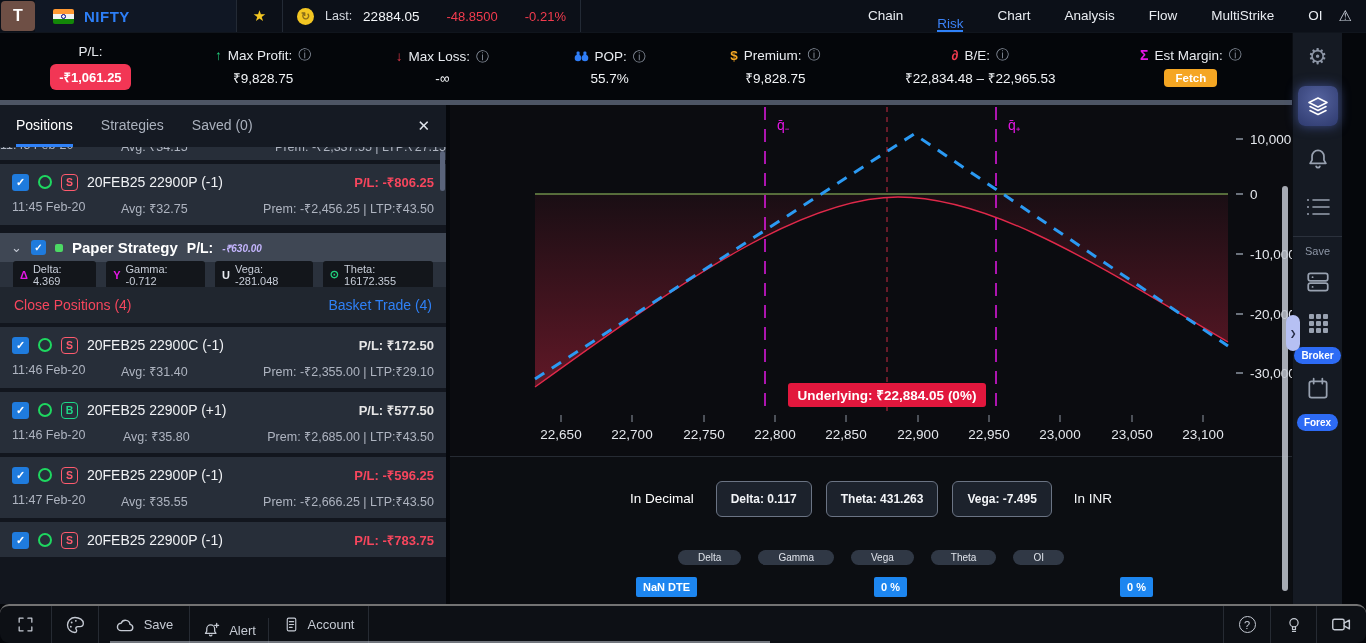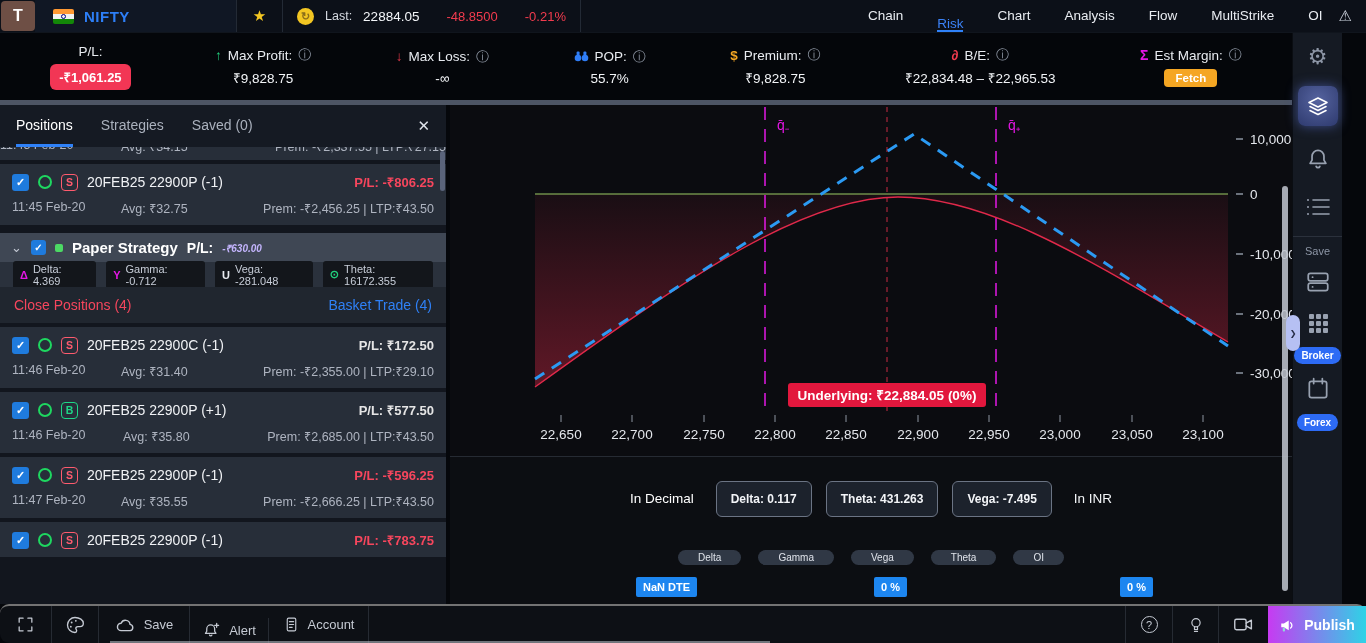--- a/index.html
+++ b/index.html
@@ -584,23 +584,15 @@
           <path d="M10 14.5v3.5h4v-3.5"></path>
           <line x1="10" y1="20.5" x2="14" y2="20.5"></line>
         </svg>
     </div>
     <div class="bcell w-cam rb">
       <svg class="ic light" width="21" height="17" viewBox="0 0 24 18">
           <rect x="2" y="3" width="13" height="12" rx="2"></rect>
           <path d="M15 7.5 L21 4 v10 l-6 -3.5"></path>
         </svg>
     </div>
-    <div class="publish-btn">
-      <svg width="18" height="16" viewBox="0 0 24 20">
-          <path d="M3 8v5h3.5L13 17V4L6.5 8H3z" fill="#ffffff"></path>
-          <path d="M15.5 7a4.5 4.5 0 0 1 0 7" stroke="#ffffff" stroke-width="1.8" fill="none" stroke-linecap="round"></path>
-          <rect x="5" y="13.5" width="3" height="5" rx="1" fill="#8fd8d8"></rect>
-        </svg>
-      <span>Publish</span>
-    </div>
     <div class="hscroll"></div>
   </footer>
 </div>
 
 </body></html>

